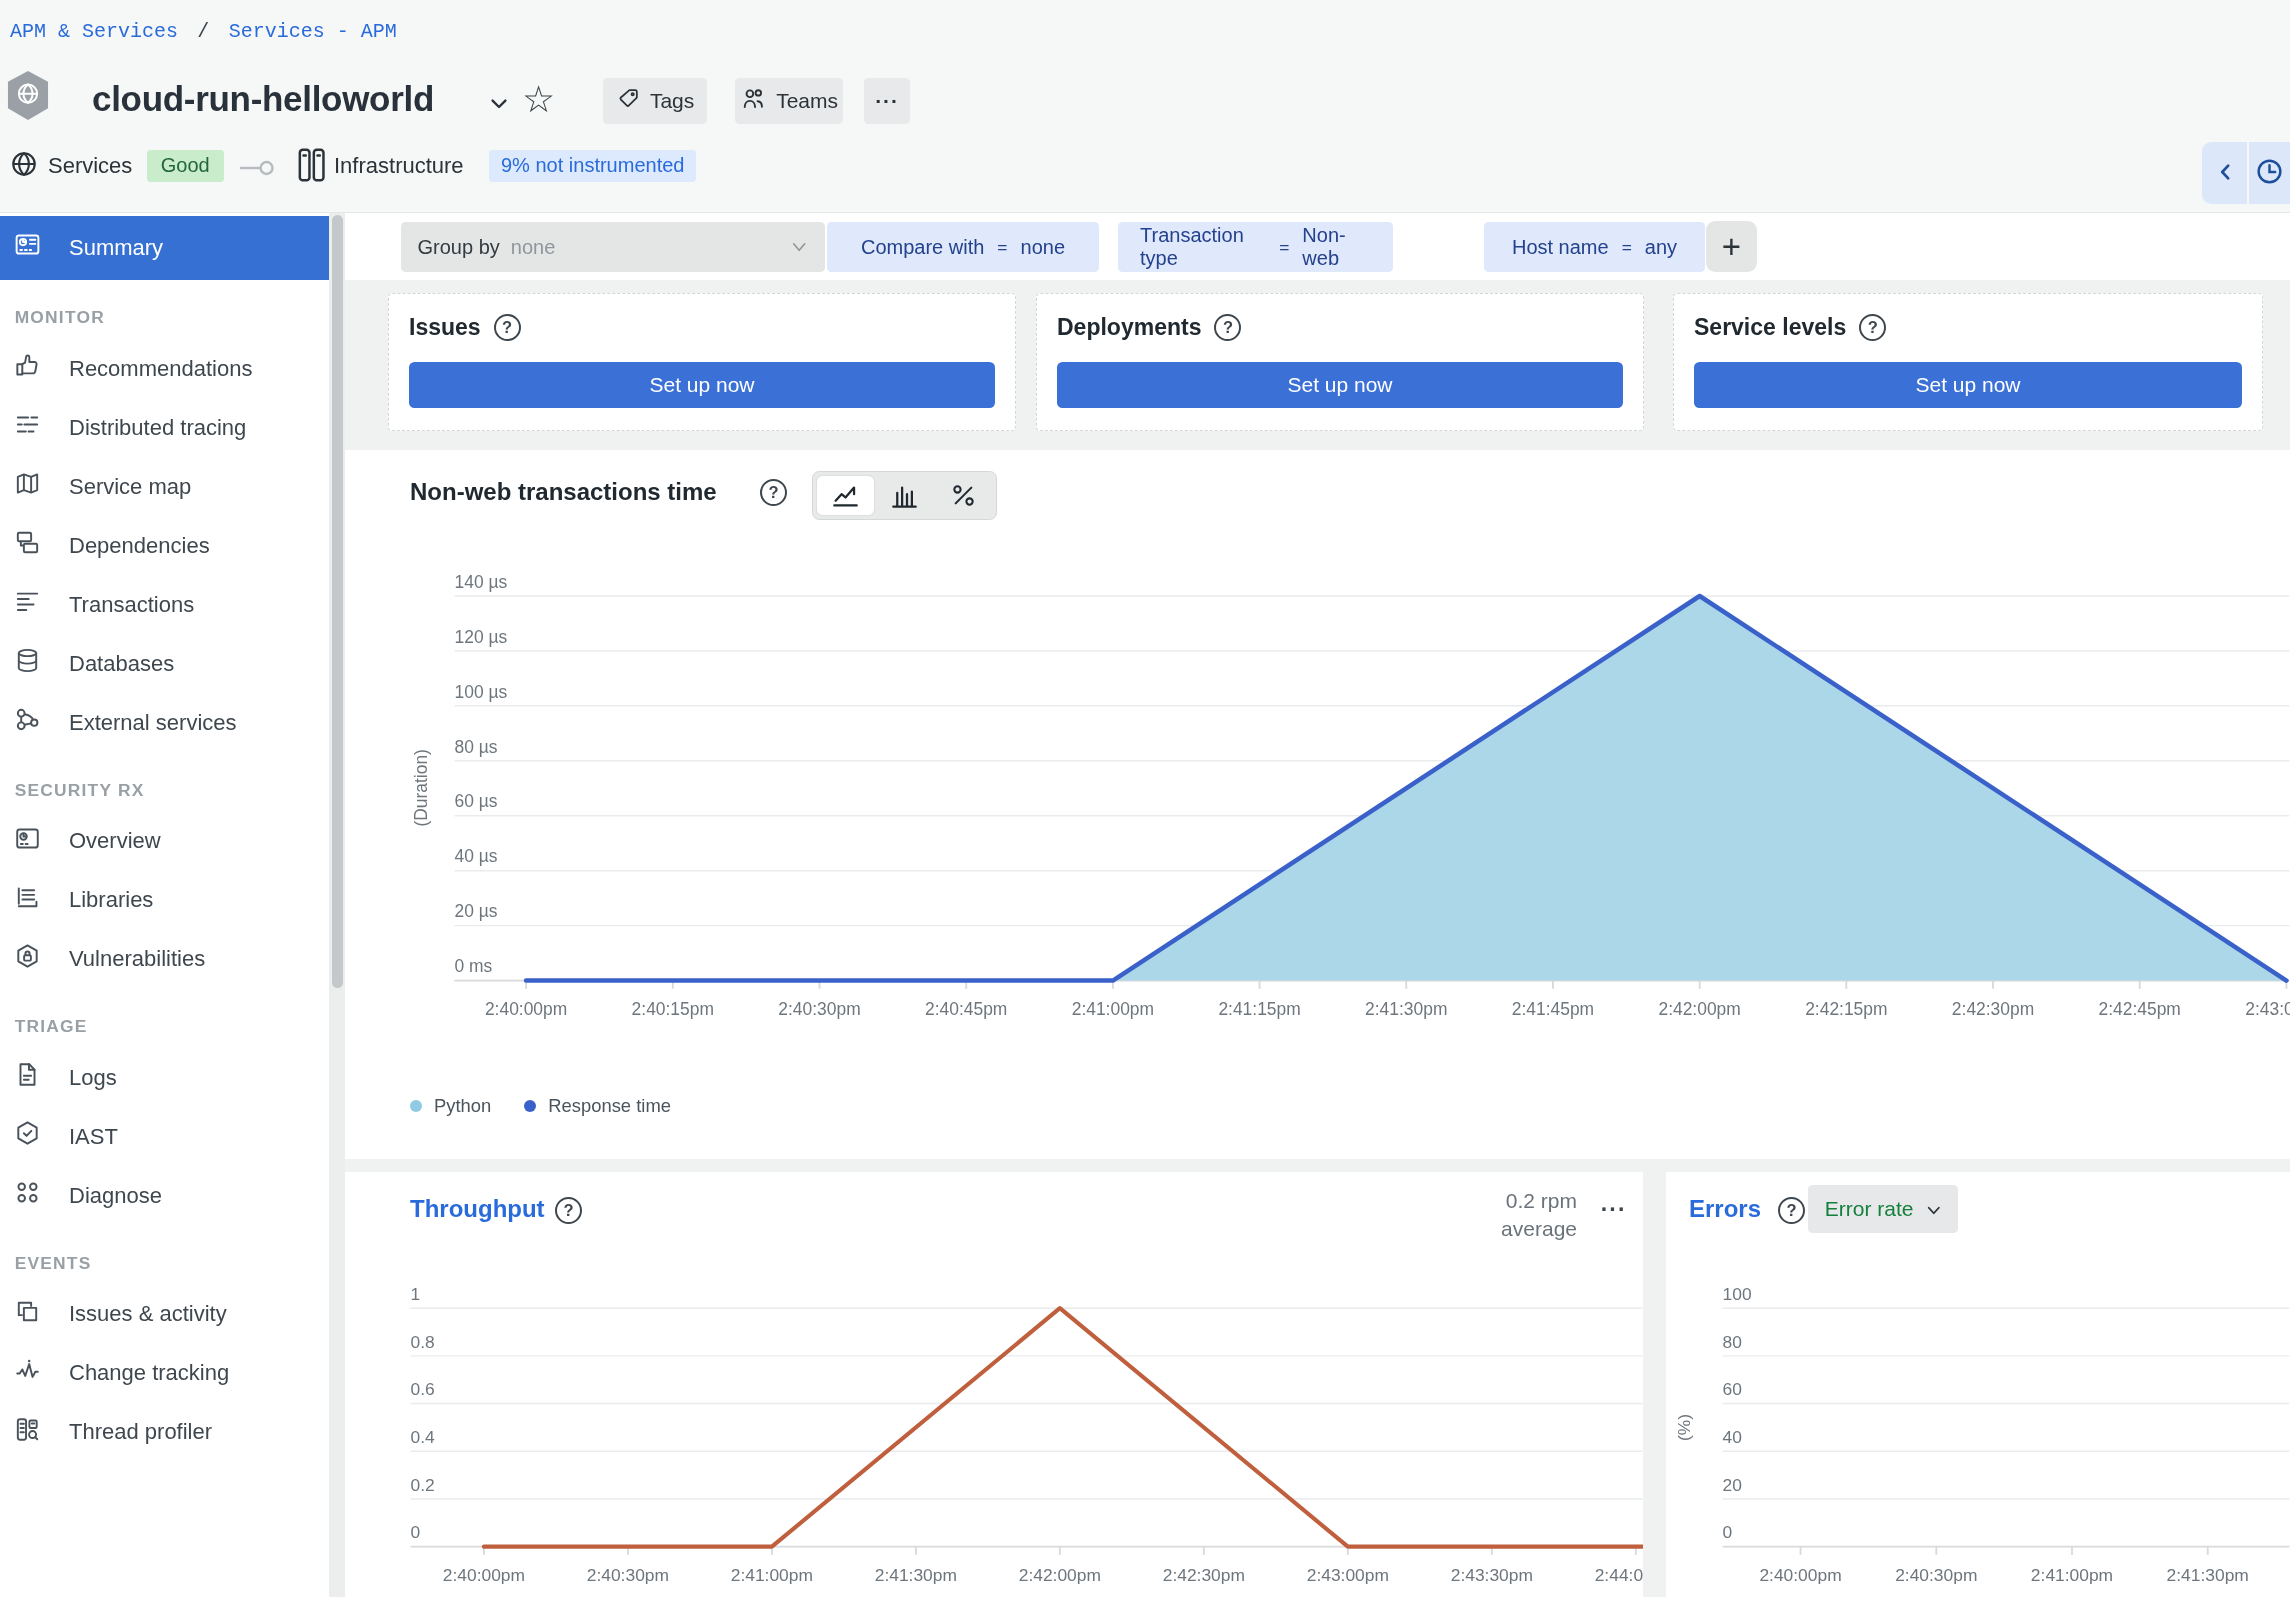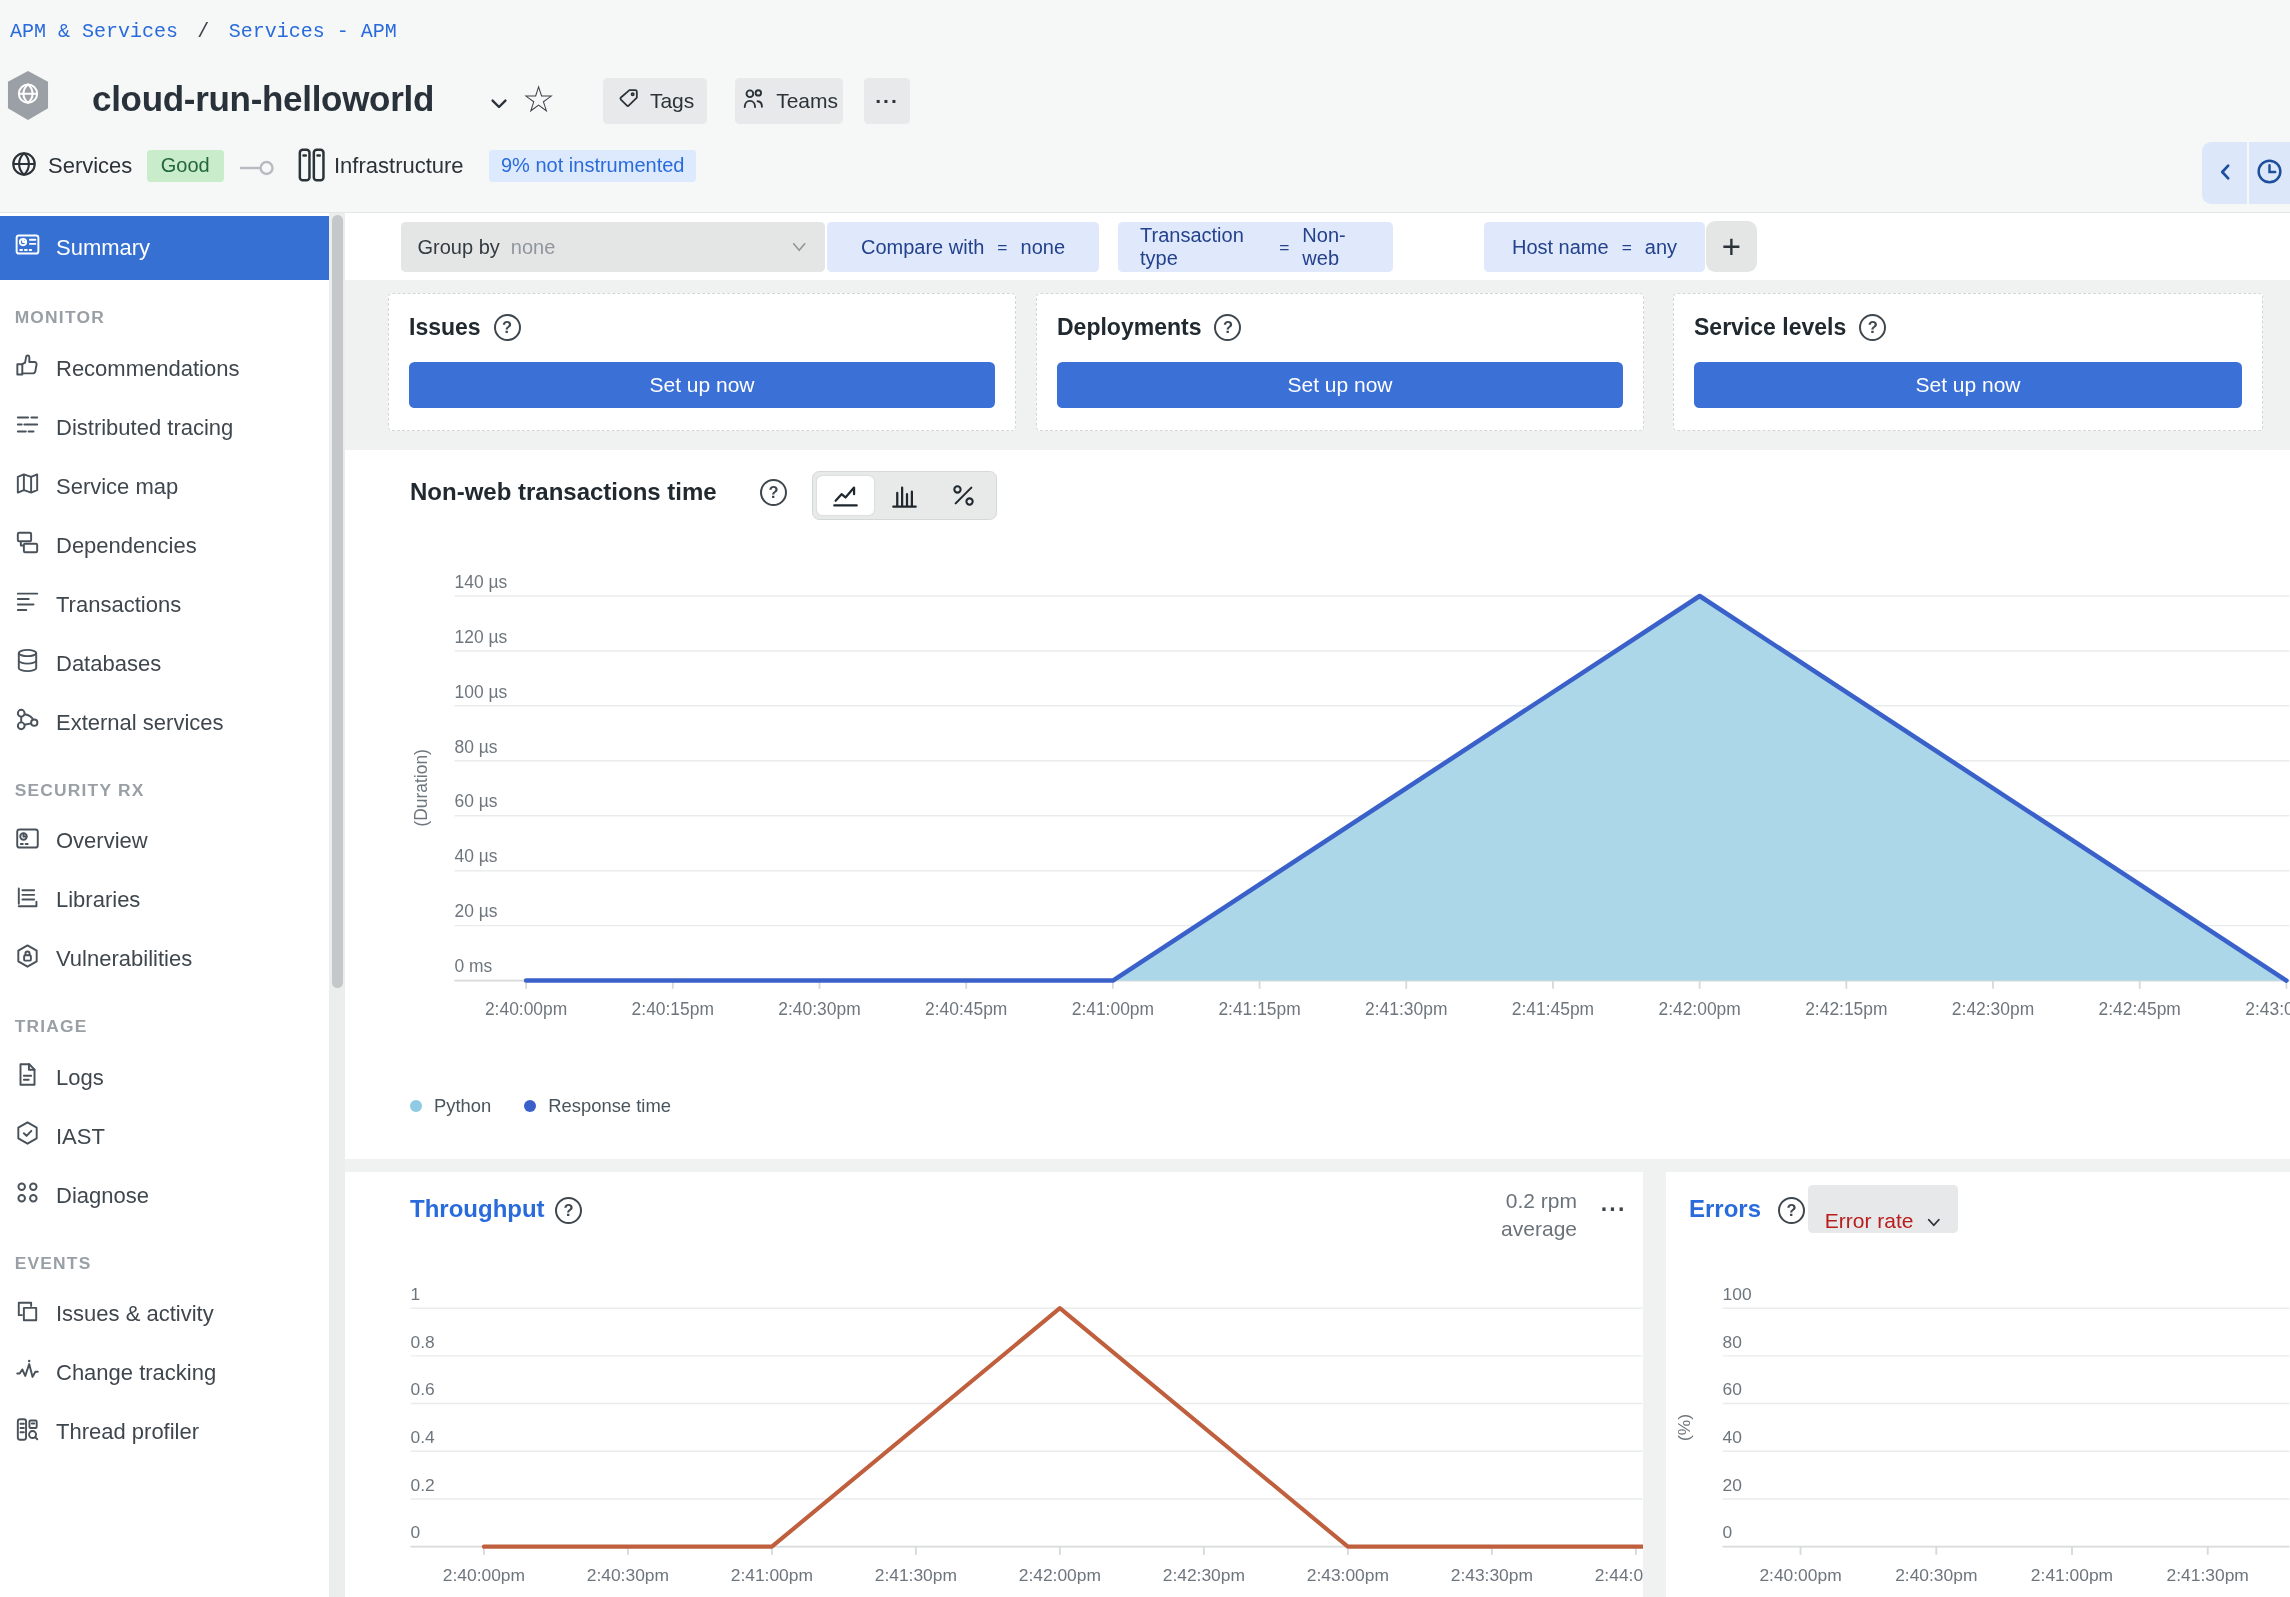--- a/index.html
+++ b/index.html
@@ -27,21 +27,21 @@
   .svc-toggle { position:absolute; left:237px; top:10px; cursor:pointer; }
   .infra-icon { position:absolute; left:294px; top:-1.8px; }
   .infra-label { position:absolute; left:334px; top:6.4px; font-size:22px; font-weight:500; color:#2b3339; }
   .badge-instr { position:absolute; left:489px; top:2.8px; background:#dde9fc; color:#2a6bdc; font-size:20px; padding:4.6px 12px; border-radius:3.7px; cursor:pointer; }
   .tr-btn { position:absolute; top:142px; height:62px; background:#dce8fa; border:none; cursor:pointer; display:flex; align-items:center; justify-content:center; }
   .tr-back { left:2202px; width:45px; border-radius:9.2px 0 0 9.2px; }
   .tr-clock { left:2249px; width:41px; border-radius:0; }
 
   
   .sidebar { position:absolute; left:0; top:213px; bottom:0; width:329px; background:#ffffff; overflow:hidden; padding-top:2.8px; }
-  .nav-item { height:59px; display:flex; align-items:center; gap:14px; padding-left:13px; font-size:22px; color:#3f474e; cursor:pointer; }
+  .nav-item { height:59px; display:flex; align-items:center; gap:27px; padding-left:13px; font-size:22px; color:#3f474e; cursor:pointer; }
   .nav-item svg { flex:0 0 auto; }
   .nav-item.selected { height:64px; background:#3570d2; color:#ffffff; font-weight:500; }
   .nav-sec { margin:27.5px 0 11px 14.7px; font-size:17.4px; font-weight:700; letter-spacing:1.2px; color:#98a0a6; }
   .scroll-track { position:absolute; left:329px; top:213px; bottom:0; width:16.5px; background:#ecEEee; background:#eceeee; }
   .scroll-thumb { position:absolute; left:2.8px; top:1.8px; width:11px; height:773px; background:#c4c8ca; border-radius:5.5px; cursor:pointer; }
 
   
   .content { position:absolute; left:345px; top:213px; right:0; bottom:0; background:#ffffff; }
   .groupby { position:absolute; left:56px; top:9.2px; width:424px; height:50px; background:#e4e6e6; border-radius:4.6px; display:flex; align-items:center; padding:0 16.5px; font-size:20px; cursor:pointer; }
   .groupby .gb-label { color:#333b41; }
@@ -78,21 +78,21 @@
   .panel-gap { position:absolute; left:1298px; top:959px; width:23px; bottom:0; background:#f0f2f2; }
   .panel-thru { position:absolute; left:40px; top:959px; width:1258px; bottom:0; background:#fff; }
   .panel-err { position:absolute; left:1321px; top:959px; right:0; bottom:0; background:#fff; }
   .bp-title { position:absolute; left:25px; top:23px; font-size:24px; font-weight:700; color:#2a6bdc; cursor:pointer; }
   .bp-help { position:absolute; top:25px; }
   .thru-help { left:170px; }
   .err-title { left:23px; }
   .err-help { left:112px; }
   .stat { position:absolute; right:66px; top:14.7px; text-align:right; font-size:21px; color:#6b737a; line-height:28.5px; }
   .menu-dots { position:absolute; right:16.5px; top:24px; font-size:23px; font-weight:700; color:#3c444a; letter-spacing:0.9px; background:none; border:none; cursor:pointer; }
-  .err-select { position:absolute; left:142px; top:13px; height:48px; width:150px; background:#e7e8e9; border:none; border-radius:4.6px; font-size:21px; color:#b91c1c; cursor:pointer; display:flex; align-items:flex-end; justify-content:center; gap:12px; font-family:inherit; }
+  .err-select { position:absolute; left:142px; top:13px; height:48px; width:150px; background:#e7e8e9; border:none; border-radius:4.6px; font-size:21px; color:#15803d; cursor:pointer; display:flex; align-items:center; justify-content:center; gap:12px; font-family:inherit; }
 
   svg text { font-family:"Liberation Sans", sans-serif; }
   .chart-svg { position:absolute; display:block; }
   #svg-main { left:40px; top:101px; }
   #svg-thru { left:0; top:105px; }
   #svg-err  { left:0; top:105px; }
 </style>
 </head>
 <body>
 

